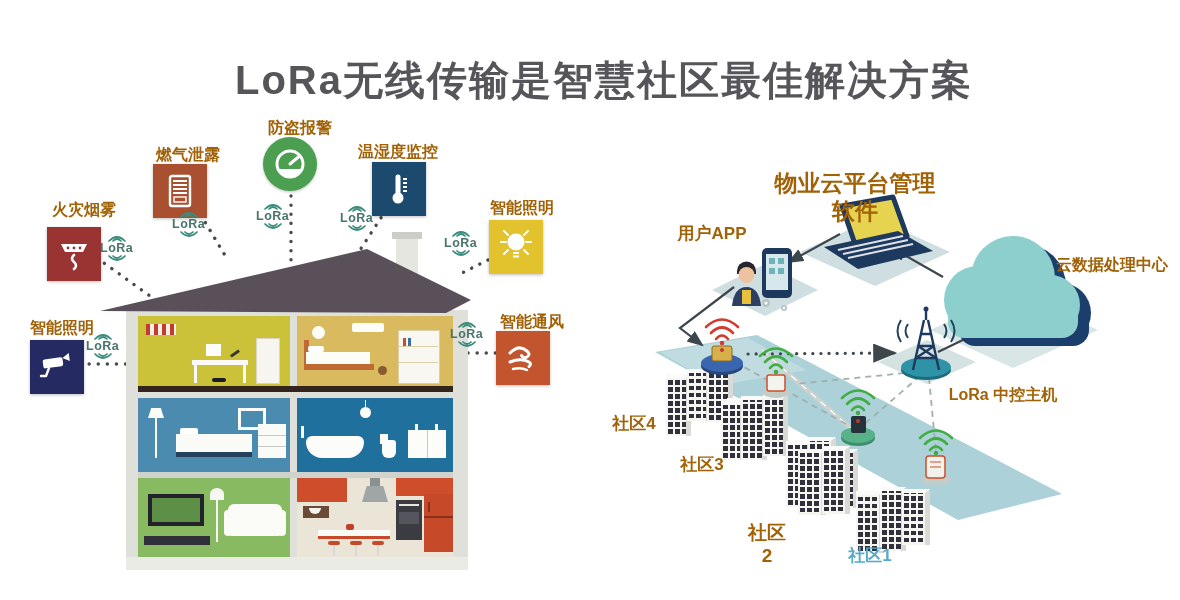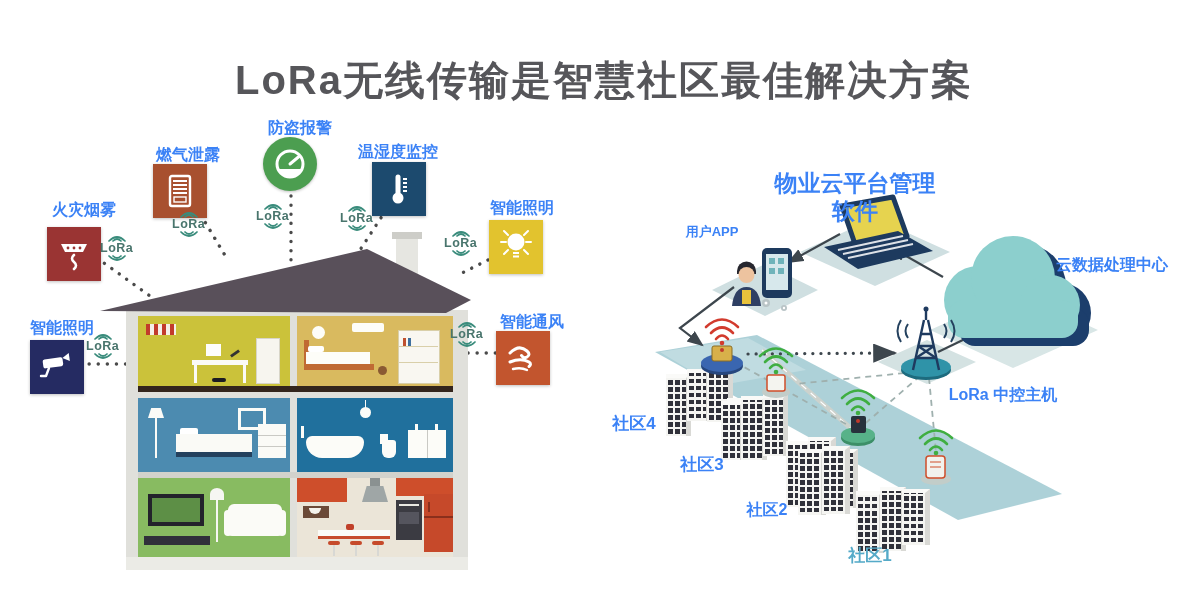--- a/index.html
+++ b/index.html
@@ -3,21 +3,21 @@
 <meta charset="utf-8">
 <style>
   html,body{margin:0;padding:0;background:#fff;}
   .canvas{position:relative;width:1180px;height:600px;background:#fff;overflow:hidden;
           font-family:"Liberation Sans","DejaVu Sans",sans-serif;}
   svg.layer{position:absolute;left:0;top:0;pointer-events:none;}
   #base{z-index:1}#devices{z-index:3}
   .z2{z-index:2}
   .title{position:absolute;left:0;right:0;top:26px;text-align:center;font-size:40px;
          font-weight:800;color:#56565a;letter-spacing:2px;z-index:4;padding-left:28px;}
-  .lbl{position:absolute;font-weight:bold;color:#3b82f6;font-size:16px;text-align:center;z-index:4;line-height:1.2;}
+  .lbl{position:absolute;font-weight:bold;color:#a16207;font-size:16px;text-align:center;z-index:4;line-height:1.2;}
   .lbl.teal{color:#55aac8;}
   .icon-sq{position:absolute;width:54px;height:54px;display:flex;align-items:center;
            justify-content:center;z-index:4;box-shadow:0 1px 3px rgba(0,0,0,.25);}
   .lora{position:absolute;display:flex;flex-direction:column;align-items:center;line-height:1;
         color:#49756d;font-weight:bold;font-size:12.5px;letter-spacing:.5px;z-index:4;}
   .lora svg path{stroke:#3a8c7c;fill:none;stroke-width:1.7;stroke-linecap:round;}
   .flip{transform:scaleY(-1);}
   .house-body{position:absolute;left:126px;top:310px;width:342px;height:260px;background:#e0e0db;}
   .room{position:absolute;overflow:hidden;}
   .f{position:absolute;}
@@ -441,21 +441,21 @@
         <path d="M8,7 Q12,3 16,7"></path>
       </svg>
     <span>LoRa</span>
     <svg class="flip" width="24" height="8" viewBox="0 0 24 8">
         <path d="M4,7 Q12,-1 20,7"></path>
         <path d="M8,7 Q12,3 16,7"></path>
       </svg>
   </div>
 
   <div class="lbl big" style="left:770px;top:170px;width:170px;font-size:23px;">物业云平台管理软件</div>
-  <div class="lbl big" style="left:672px;top:224px;width:80px;font-size:13px;">用户APP</div>
+  <div class="lbl big" style="left:672px;top:224px;width:80px;font-size:17px;">用户APP</div>
   <div class="lbl big" style="left:1046px;top:255px;width:132px;font-size:16px;">云数据处理中心</div>
   <div class="lbl big" style="left:938px;top:385px;width:130px;font-size:16px;">LoRa 中控主机</div>
   <div class="lbl" style="left:612px;top:414px;width:44px;font-size:17px;">社区4</div>
   <div class="lbl" style="left:680px;top:455px;width:44px;font-size:17px;">社区3</div>
-  <div class="lbl" style="left:745px;top:500px;width:44px;font-size:16px;">社区2</div>
+  <div class="lbl" style="left:745px;top:522px;width:44px;font-size:19px;">社区2</div>
   <div class="lbl teal" style="left:820px;top:546px;width:44px;font-size:17px;margin-left:28px;">社区1</div>
 
 </div>
 
 </body></html>

